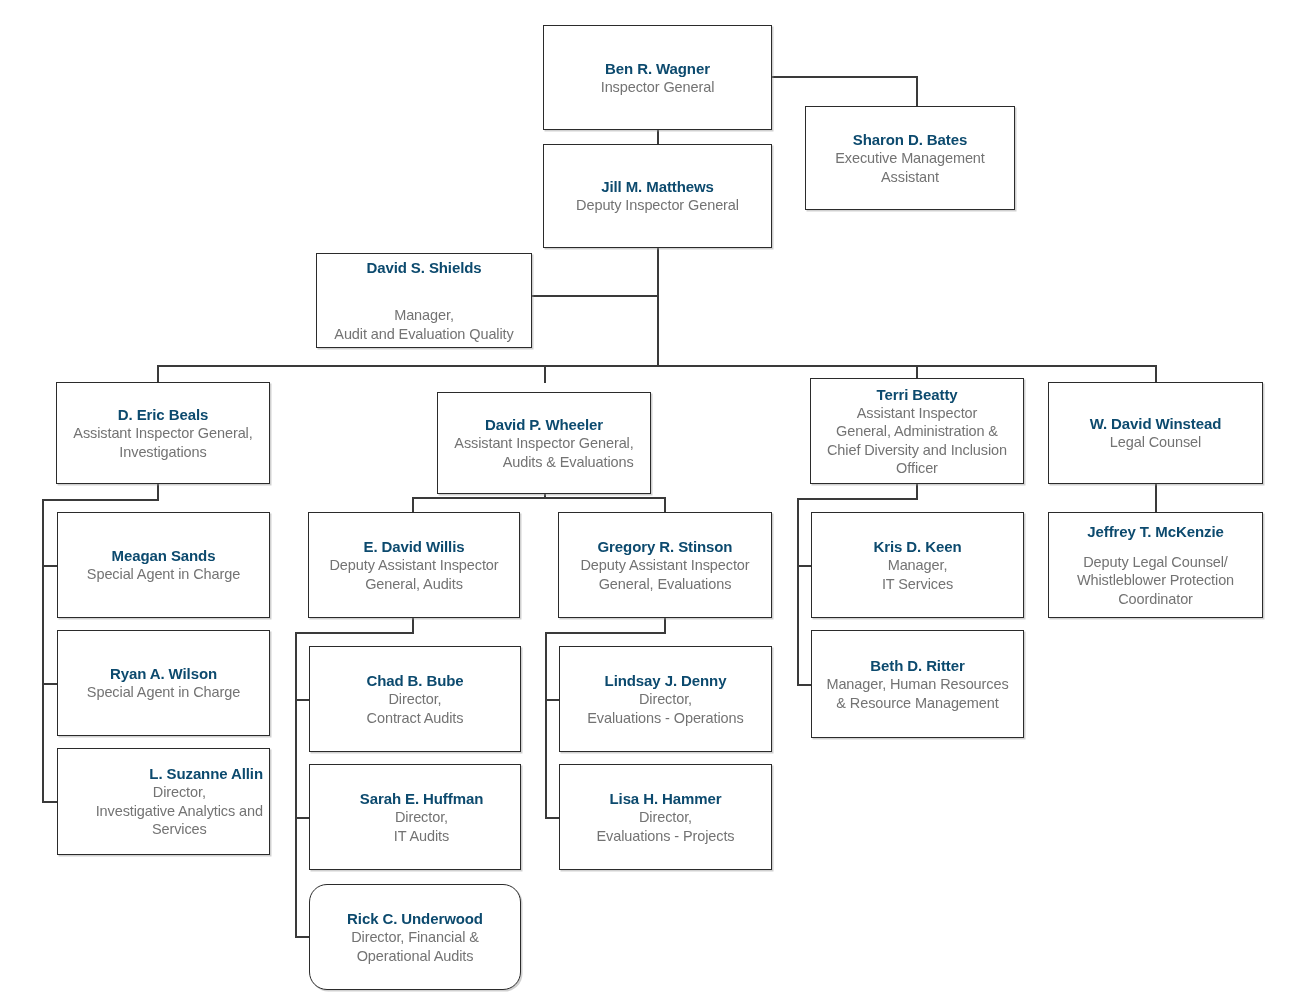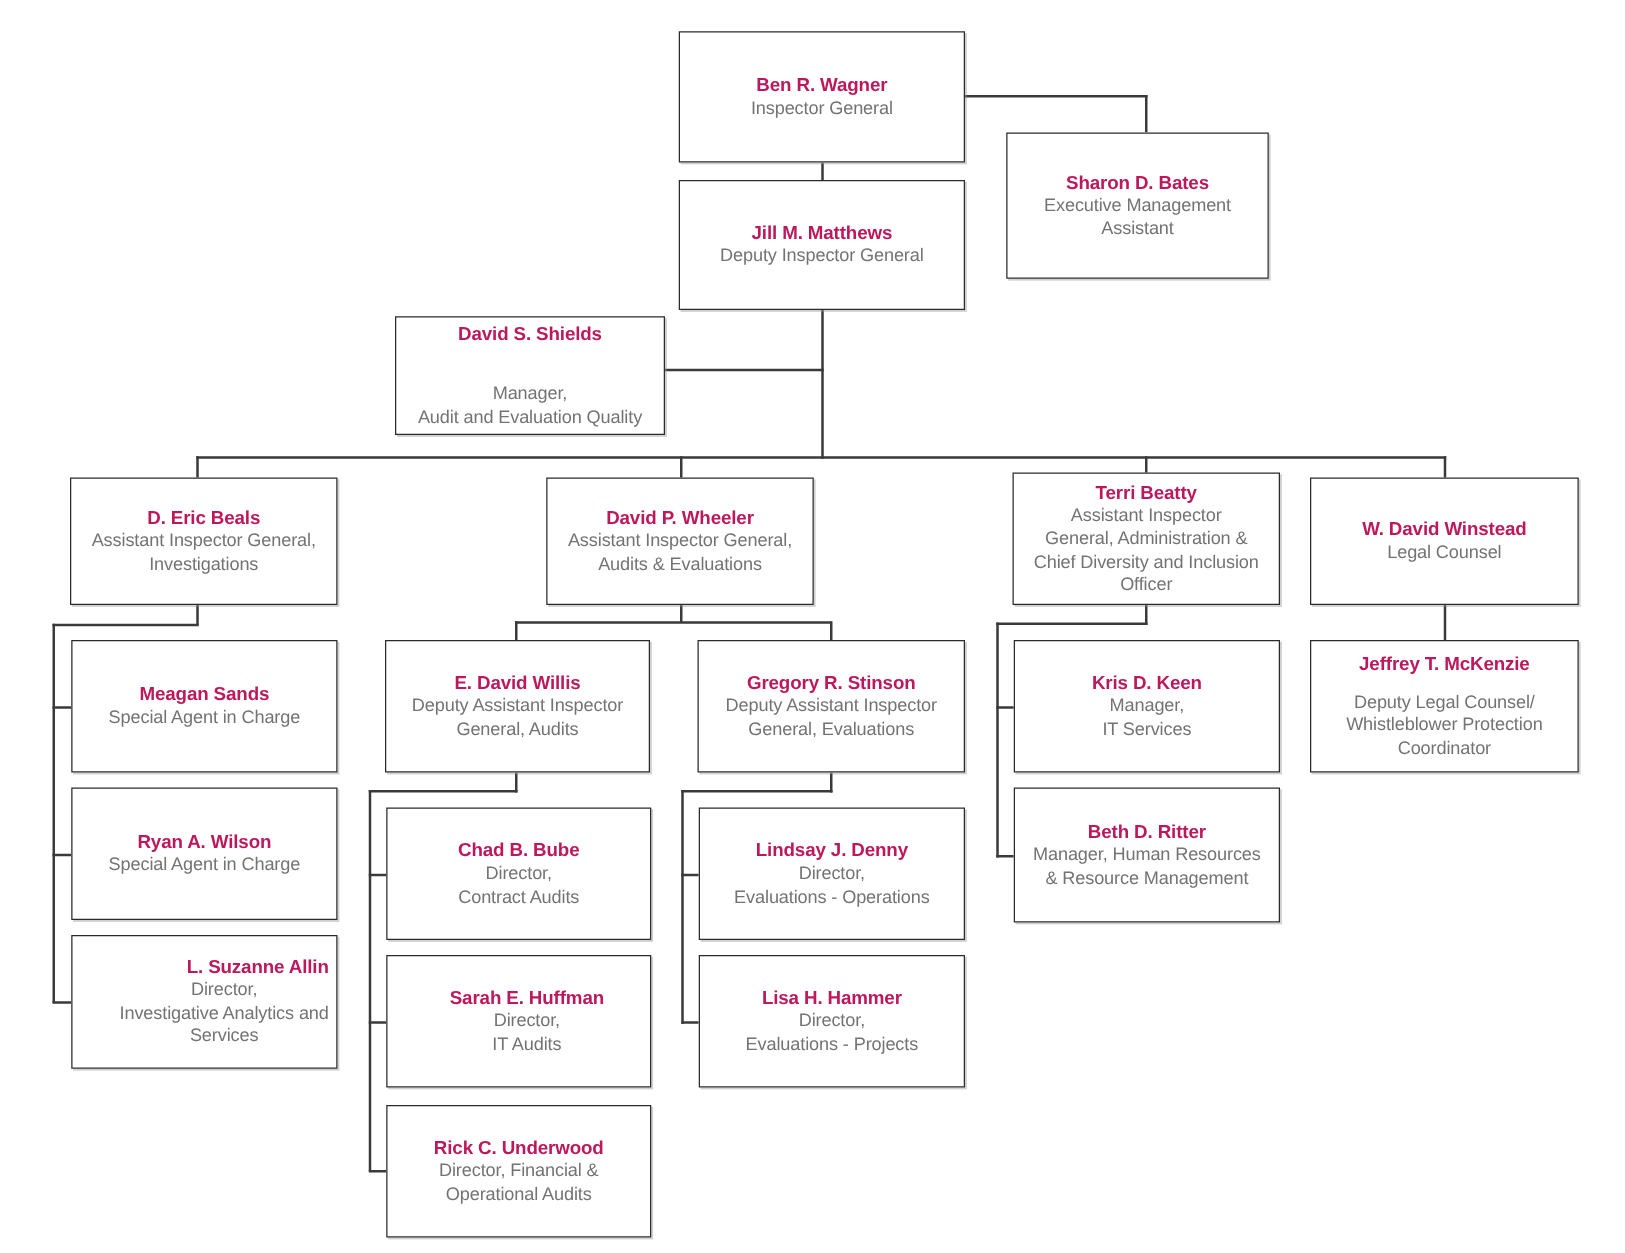--- a/index.html
+++ b/index.html
@@ -36,21 +36,21 @@
     justify-content:center;
     text-align:center;
     padding:4px 6px;
     box-shadow:1.5px 1.5px 0 rgba(150,150,150,0.45);
     z-index:3;
   }
   .node .nm{
     font-weight:bold;
     font-size:15px;
     line-height:1.28;
-    color:#be185d;
+    color:#0c4a6e;
     letter-spacing:-0.1px;
   }
   .node .ttl{
     font-weight:normal;
     font-size:14.5px;
     line-height:1.27;
     color:#737373;
     letter-spacing:-0.1px;
     white-space:pre-line;
   }
@@ -106,21 +106,21 @@
   <div class="conn h" style="left:797px; top:565px; width:14px;"></div>
   <div class="conn h" style="left:797px; top:684px; width:14px;"></div>
 
   <div class="conn v" style="left:1155px; top:484px; height:28px;"></div>
 
   <div class="node" style="left:543px; top:25px; width:229px; height:105px;">
     <div class="nm">Ben R. Wagner</div>
     <div class="ttl">Inspector General</div>
   </div>
 
-  <div class="node" style="left:805px; top:106px; width:210px; height:117px;">
+  <div class="node" style="left:805px; top:106px; width:210px; height:104px;">
     <div class="nm">Sharon D. Bates</div>
     <div class="ttl">Executive Management
 Assistant</div>
   </div>
 
   <div class="node" style="left:543px; top:144px; width:229px; height:104px;text-align:center;">
     <div class="nm">Jill M. Matthews</div>
     <div class="ttl">Deputy Inspector General</div>
   </div>
 
@@ -129,21 +129,21 @@
     <div class="ttl">Manager,
 Audit and Evaluation Quality</div>
   </div>
 
   <div class="node" style="left:56px; top:382px; width:214px; height:102px;">
     <div class="nm">D. Eric Beals</div>
     <div class="ttl">Assistant Inspector General,
 Investigations</div>
   </div>
 
-  <div class="node" style="left:437px; top:382px; width:214px; height:102px;">
+  <div class="node" style="left:437px; top:392px; width:214px; height:102px;text-align:right;">
     <div class="nm">David P. Wheeler</div>
     <div class="ttl">Assistant Inspector General,
 Audits &amp; Evaluations</div>
   </div>
 
   <div class="node" style="left:810px; top:378px; width:214px; height:106px;">
     <div class="nm">Terri Beatty</div>
     <div class="ttl">Assistant Inspector
 General, Administration &amp;
 Chief Diversity and Inclusion
@@ -189,21 +189,21 @@
     <div class="ttl">Director,
 Contract Audits</div>
   </div>
 
   <div class="node" style="left:309px; top:764px; width:212px; height:106px;padding-left:19px;">
     <div class="nm">Sarah E. Huffman</div>
     <div class="ttl">Director,
 IT Audits</div>
   </div>
 
-  <div class="node" style="left:309px; top:884px; width:212px; height:106px;">
+  <div class="node" style="left:309px; top:884px; width:212px; height:106px;border-radius:18px;">
     <div class="nm">Rick C. Underwood</div>
     <div class="ttl">Director, Financial &amp;
 Operational Audits</div>
   </div>
 
   <div class="node" style="left:559px; top:646px; width:213px; height:106px;">
     <div class="nm">Lindsay J. Denny</div>
     <div class="ttl">Director,
 Evaluations - Operations</div>
   </div>

